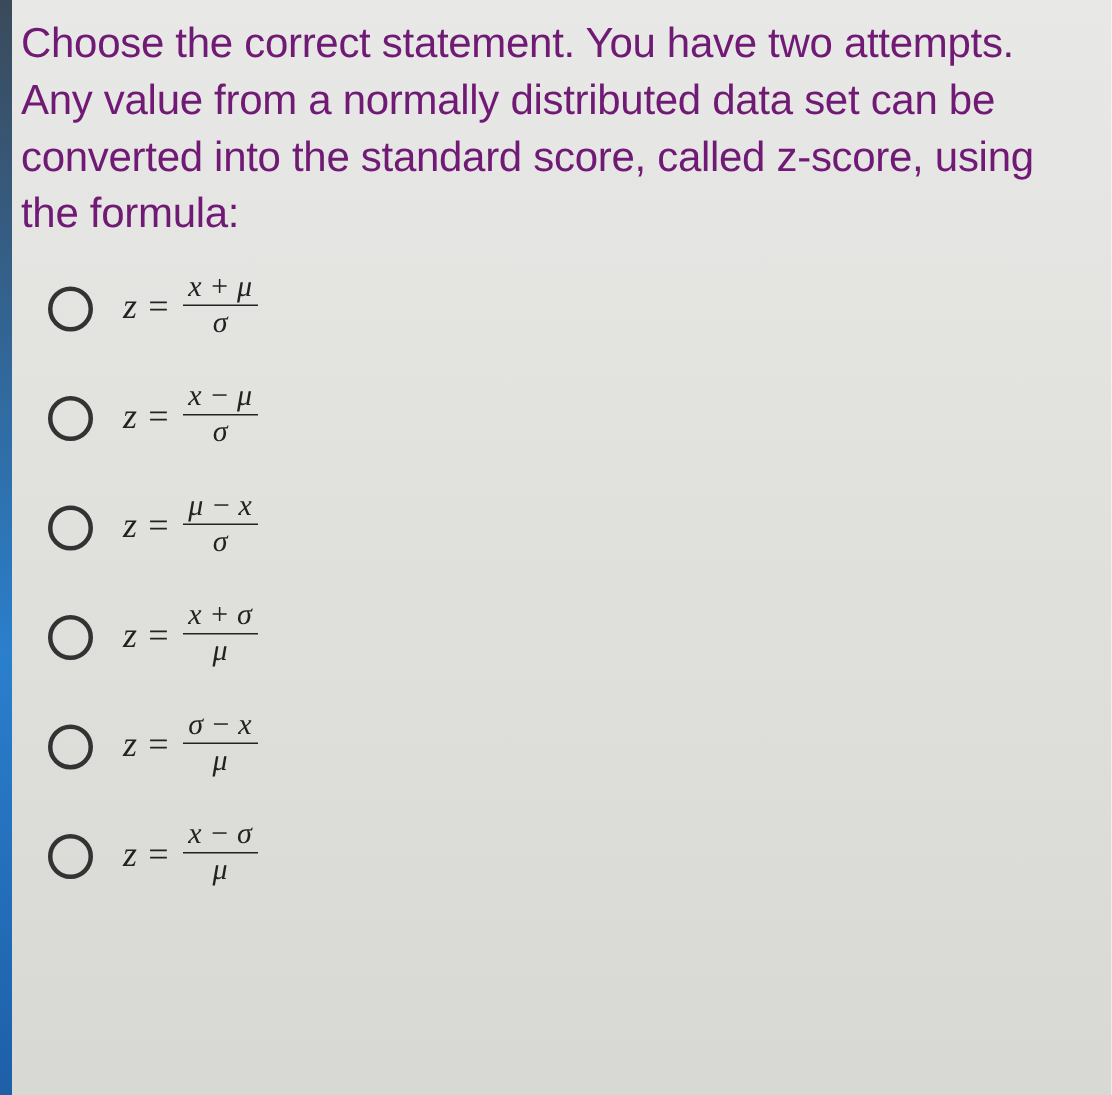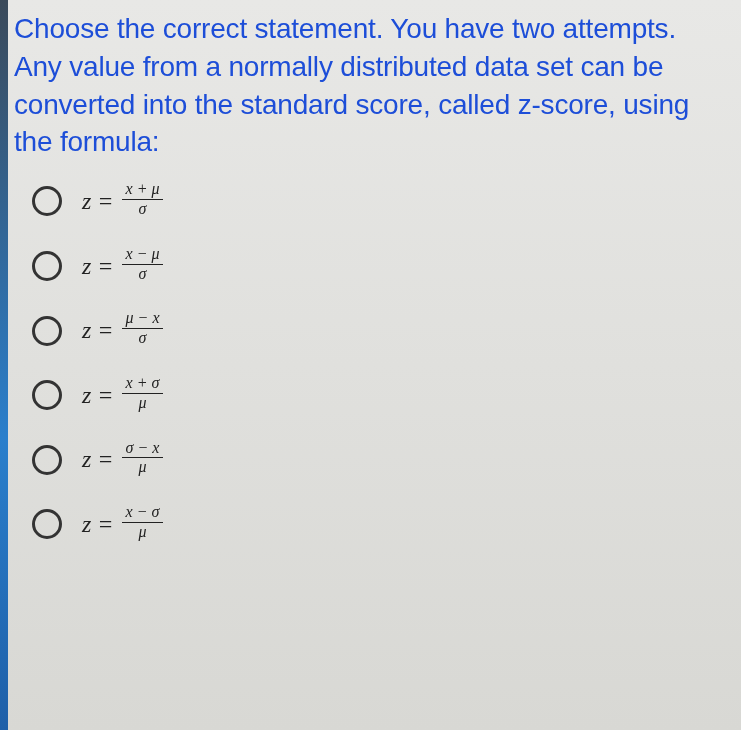--- a/index.html
+++ b/index.html
@@ -22,21 +22,21 @@
       left: 0;
       top: 0;
       bottom: 0;
       width: 8px;
       background: linear-gradient(to bottom, #3b4a5a 0%, #2a7fcc 60%, #1e5fa8 100%);
     }
     .question-text {
       font-size: 28px;
       line-height: 1.35;
       font-weight: 400;
-      color: #1d4ed8;
+      color: #701a75;
       margin-bottom: 18px;
       letter-spacing: -0.2px;
     }
     .options {
       display: flex;
       flex-direction: column;
       gap: 28px;
       padding-left: 18px;
       padding-top: 4px;
     }
@@ -65,21 +65,21 @@
     }
     .z-eq {
       font-style: italic;
       white-space: nowrap;
     }
     .frac {
       display: inline-flex;
       flex-direction: column;
       align-items: center;
       line-height: 1.05;
-      font-size: 16px;
+      font-size: 20px;
       position: relative;
       top: -2px;
     }
     .num {
       border-bottom: 1.6px solid #222;
       padding: 0 4px 1px 4px;
       white-space: nowrap;
     }
     .den {
       padding: 1px 4px 0 4px;

